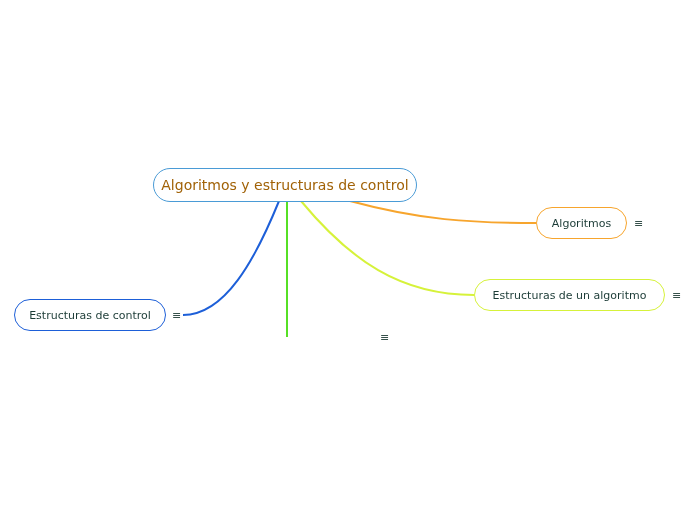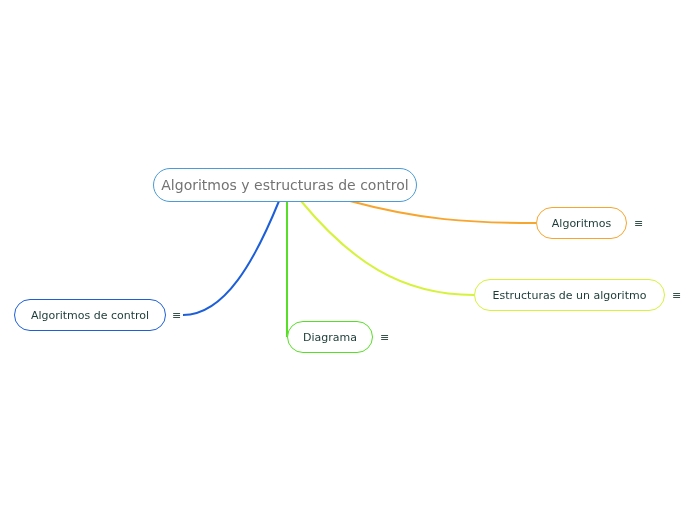--- a/index.html
+++ b/index.html
@@ -38,21 +38,21 @@
     }
     .node .label {
       display: block;
     }
     .root {
       left: 153px; top: 168px;
       width: 264px; height: 34px;
       border: 1.5px solid #4a9bd6;
       border-radius: 17px;
       font-size: 14px;
-      color: #737373;
+      color: #a16207;
     }
     .child {
       height: 32px;
       border-radius: 16px;
       font-size: 11px;
       color: #1b3b36;
       border-width: 1.5px;
       border-style: solid;
     }
     .n-algoritmos {
@@ -107,22 +107,19 @@
     <span class="label">Algoritmos</span>
   </div>
   <span class="menu-icon" style="left:634px; top:218px;">≡</span>
 
   <div class="node child n-construccion">
     <span class="label">Estructuras de un algoritmo</span>
   </div>
   <span class="menu-icon" style="left:672px; top:290px;">≡</span>
 
   <div class="node child n-estructuras">
-    <span class="label">Algoritmos de control</span>
+    <span class="label">Estructuras de control</span>
   </div>
   <span class="menu-icon" style="left:172px; top:310px;">≡</span>
 
-  <div class="node child n-diagrama">
-    <span class="label">Diagrama</span>
-  </div>
   <span class="menu-icon" style="left:380px; top:332px;">≡</span>
 
 </div>
 
 </body></html>

